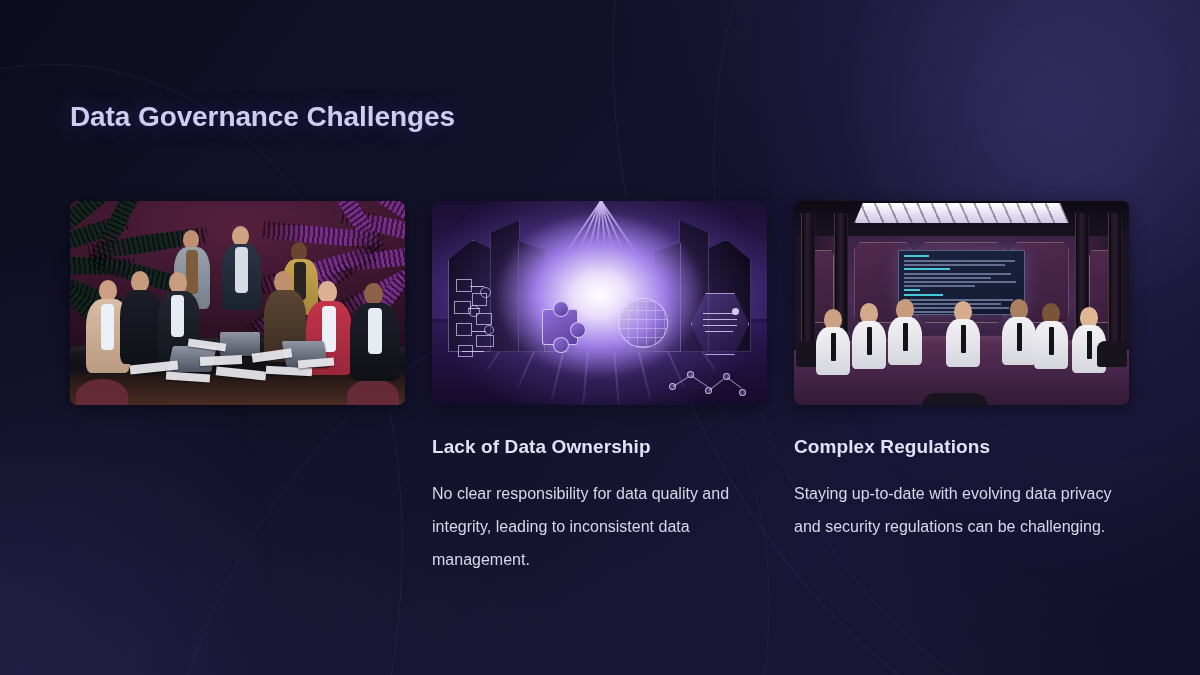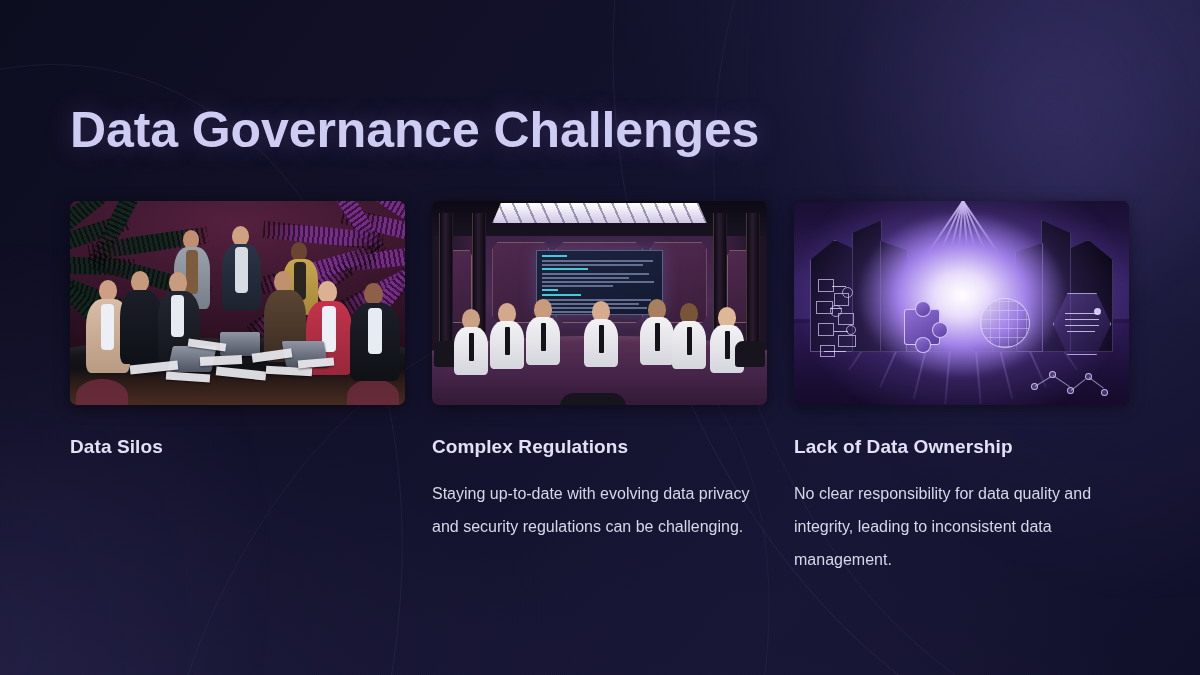--- a/index.html
+++ b/index.html
@@ -52,21 +52,21 @@
   .glow-tr {
     position:absolute; right:-160px; top:-200px;
     width:620px; height:620px; border-radius:50%;
     background:radial-gradient(closest-side, rgba(104,88,176,.20), rgba(104,88,176,0) 70%);
     filter:blur(8px);
   }
 
   
   #title {
     position:absolute; left:70px; top:101px;
-    font-size:50px; font-weight:bold;
+    font-size:28px; font-weight:bold;
     letter-spacing:-.1px;
     color:#cfccf3;
     text-shadow:0 0 26px rgba(150,130,230,.28);
     white-space:nowrap;
   }
 
   
   #cards { position:absolute; left:70px; top:201px; width:1060px; display:flex; gap:27px; }
   .card { width:335px; }
 
@@ -388,21 +388,112 @@
           <div class="paper" style="left:96px;top:172px;width:44px;height:8px;transform:rotate(4deg);"></div>
           <div class="paper" style="left:130px;top:155px;width:42px;height:9px;transform:rotate(-3deg);"></div>
           <div class="paper" style="left:146px;top:168px;width:50px;height:9px;transform:rotate(6deg);"></div>
           <div class="paper" style="left:182px;top:150px;width:40px;height:9px;transform:rotate(-8deg);"></div>
           <div class="paper" style="left:196px;top:166px;width:46px;height:8px;transform:rotate(3deg);"></div>
           <div class="paper" style="left:118px;top:140px;width:38px;height:8px;transform:rotate(8deg);"></div>
           <div class="paper" style="left:228px;top:158px;width:36px;height:8px;transform:rotate(-5deg);"></div>
         </div>
       </div>
 
-      <div class="card-title">Data Silos</div>
+    </div>
+
+    <div class="card">
+      <div class="thumb">
+        <div class="ly i2-bg"></div>
+        <div class="ly">
+            <div class="i2-sky"></div>
+          </div>
+        <div class="ly">
+            <div class="i2-floor"></div>
+          </div>
+
+        <div class="ly">
+          <div class="ray" style="transform:rotate(-34deg);"></div>
+          <div class="ray" style="transform:rotate(-24deg);"></div>
+          <div class="ray" style="transform:rotate(-14deg);"></div>
+          <div class="ray" style="transform:rotate(-5deg);"></div>
+          <div class="ray" style="transform:rotate(5deg);"></div>
+          <div class="ray" style="transform:rotate(14deg);"></div>
+          <div class="ray" style="transform:rotate(24deg);"></div>
+          <div class="ray" style="transform:rotate(34deg);"></div>
+        </div>
+
+        <div class="ly">
+          <div class="mono" style="left:16px;width:44px;height:112px;clip-path:polygon(0 18%,56% 0,100% 8%,100% 100%,0 100%);"></div>
+          <div class="mono dark" style="left:58px;width:30px;height:132px;clip-path:polygon(0 10%,100% 0,100% 100%,0 100%);"></div>
+          <div class="mono dark" style="left:86px;width:28px;height:118px;clip-path:polygon(0 6%,100% 14%,100% 100%,0 100%);"></div>
+          <div class="mono" style="left:112px;width:26px;height:96px;clip-path:polygon(0 14%,100% 24%,100% 100%,0 100%);"></div>
+          <div class="mono dark" style="left:136px;width:22px;height:78px;clip-path:polygon(0 20%,100% 30%,100% 100%,0 100%);"></div>
+        </div>
+
+        <div class="ly">
+          <div class="mono dark" style="right:16px;width:44px;height:112px;clip-path:polygon(0 8%,44% 0,100% 18%,100% 100%,0 100%);"></div>
+          <div class="mono dark" style="right:58px;width:30px;height:132px;clip-path:polygon(0 0,100% 10%,100% 100%,0 100%);"></div>
+          <div class="mono" style="right:86px;width:28px;height:116px;clip-path:polygon(0 14%,100% 6%,100% 100%,0 100%);"></div>
+          <div class="mono dark" style="right:112px;width:26px;height:94px;clip-path:polygon(0 24%,100% 14%,100% 100%,0 100%);"></div>
+          <div class="mono dark" style="right:136px;width:22px;height:76px;clip-path:polygon(0 30%,100% 20%,100% 100%,0 100%);"></div>
+        </div>
+
+        <div class="ly">
+            <div class="i2-vanish"></div>
+          </div>
+
+        <div class="ly">
+          <div class="wire" style="left:24px;top:78px;width:16px;height:13px;"></div>
+          <div class="wire" style="left:40px;top:92px;width:15px;height:13px;"></div>
+          <div class="wire" style="left:22px;top:100px;width:17px;height:13px;"></div>
+          <div class="wire" style="left:44px;top:112px;width:16px;height:12px;"></div>
+          <div class="wire" style="left:24px;top:122px;width:16px;height:13px;"></div>
+          <div class="wire" style="left:44px;top:134px;width:18px;height:12px;"></div>
+          <div class="wire" style="left:26px;top:144px;width:15px;height:12px;"></div>
+          <div class="wire" style="left:48px;top:86px;width:11px;height:11px;border-radius:50%;"></div>
+          <div class="wire" style="left:36px;top:104px;width:12px;height:12px;border-radius:50%;"></div>
+          <div class="wire" style="left:52px;top:124px;width:10px;height:10px;border-radius:50%;"></div>
+          <div class="hline" style="left:38px;top:85px;width:14px;"></div>
+          <div class="hline" style="left:36px;top:107px;width:12px;"></div>
+          <div class="hline" style="left:40px;top:130px;width:14px;"></div>
+          <div class="hline" style="left:30px;top:150px;width:22px;"></div>
+        </div>
+
+        <div class="puzzle" style="left:110px;top:108px;width:36px;height:36px;">
+          <div class="knob" style="left:10px;top:-9px;"></div>
+          <div class="knob" style="right:-9px;top:12px;"></div>
+          <div class="knob" style="left:10px;bottom:-9px;"></div>
+        </div>
+
+        <div class="sphere" style="left:186px;top:97px;width:50px;height:50px;"></div>
+
+        <div class="ly">
+          <div class="hexa" style="right:18px;top:92px;width:58px;height:62px;"></div>
+          <div class="hline" style="right:30px;top:112px;width:34px;"></div>
+          <div class="hline" style="right:30px;top:118px;width:34px;"></div>
+          <div class="hline" style="right:30px;top:124px;width:34px;"></div>
+          <div class="hline" style="right:34px;top:130px;width:28px;"></div>
+          <div class="wire" style="right:28px;top:107px;width:7px;height:7px;border-radius:50%;background:rgba(230,220,255,.9);"></div>
+        </div>
+
+        <div class="molecule" style="right:10px;bottom:4px;width:92px;height:36px;">
+          <div class="mnode" style="left:4px;top:18px;"></div>
+          <div class="mnode" style="left:22px;top:6px;"></div>
+          <div class="mnode" style="left:40px;top:22px;"></div>
+          <div class="mnode" style="left:58px;top:8px;"></div>
+          <div class="mnode" style="left:74px;top:24px;"></div>
+          <div class="medge" style="left:8px;top:21px;width:18px;transform:rotate(-32deg);"></div>
+          <div class="medge" style="left:26px;top:10px;width:20px;transform:rotate(34deg);"></div>
+          <div class="medge" style="left:44px;top:25px;width:18px;transform:rotate(-38deg);"></div>
+          <div class="medge" style="left:62px;top:12px;width:18px;transform:rotate(36deg);"></div>
+        </div>
+      </div>
+
+      <div class="card-title">Lack of Data Ownership</div>
+      <div class="card-body">No clear responsibility for data quality and integrity, leading to inconsistent data management.</div>
     </div>
 
     <div class="card">
       <div class="thumb">
         <div class="ly i3-bg"></div>
         <div class="ly">
             <div class="i3-wallL"></div>
             <div class="i3-wallR"></div>
           </div>
         <div class="ly">
@@ -490,106 +581,14 @@
           </div>
           <div class="seat" style="right:2px;top:140px;"></div>
           <div class="seat" style="left:48%;bottom:-14px;width:66px;height:26px;border-radius:14px 14px 3px 3px;transform:translateX(-50%);"></div>
         </div>
       </div>
 
       <div class="card-title">Complex Regulations</div>
       <div class="card-body">Staying up-to-date with evolving data privacy and security regulations can be challenging.</div>
     </div>
 
-    <div class="card">
-      <div class="thumb">
-        <div class="ly i2-bg"></div>
-        <div class="ly">
-            <div class="i2-sky"></div>
-          </div>
-        <div class="ly">
-            <div class="i2-floor"></div>
-          </div>
-
-        <div class="ly">
-          <div class="ray" style="transform:rotate(-34deg);"></div>
-          <div class="ray" style="transform:rotate(-24deg);"></div>
-          <div class="ray" style="transform:rotate(-14deg);"></div>
-          <div class="ray" style="transform:rotate(-5deg);"></div>
-          <div class="ray" style="transform:rotate(5deg);"></div>
-          <div class="ray" style="transform:rotate(14deg);"></div>
-          <div class="ray" style="transform:rotate(24deg);"></div>
-          <div class="ray" style="transform:rotate(34deg);"></div>
-        </div>
-
-        <div class="ly">
-          <div class="mono" style="left:16px;width:44px;height:112px;clip-path:polygon(0 18%,56% 0,100% 8%,100% 100%,0 100%);"></div>
-          <div class="mono dark" style="left:58px;width:30px;height:132px;clip-path:polygon(0 10%,100% 0,100% 100%,0 100%);"></div>
-          <div class="mono dark" style="left:86px;width:28px;height:118px;clip-path:polygon(0 6%,100% 14%,100% 100%,0 100%);"></div>
-          <div class="mono" style="left:112px;width:26px;height:96px;clip-path:polygon(0 14%,100% 24%,100% 100%,0 100%);"></div>
-          <div class="mono dark" style="left:136px;width:22px;height:78px;clip-path:polygon(0 20%,100% 30%,100% 100%,0 100%);"></div>
-        </div>
-
-        <div class="ly">
-          <div class="mono dark" style="right:16px;width:44px;height:112px;clip-path:polygon(0 8%,44% 0,100% 18%,100% 100%,0 100%);"></div>
-          <div class="mono dark" style="right:58px;width:30px;height:132px;clip-path:polygon(0 0,100% 10%,100% 100%,0 100%);"></div>
-          <div class="mono" style="right:86px;width:28px;height:116px;clip-path:polygon(0 14%,100% 6%,100% 100%,0 100%);"></div>
-          <div class="mono dark" style="right:112px;width:26px;height:94px;clip-path:polygon(0 24%,100% 14%,100% 100%,0 100%);"></div>
-          <div class="mono dark" style="right:136px;width:22px;height:76px;clip-path:polygon(0 30%,100% 20%,100% 100%,0 100%);"></div>
-        </div>
-
-        <div class="ly">
-            <div class="i2-vanish"></div>
-          </div>
-
-        <div class="ly">
-          <div class="wire" style="left:24px;top:78px;width:16px;height:13px;"></div>
-          <div class="wire" style="left:40px;top:92px;width:15px;height:13px;"></div>
-          <div class="wire" style="left:22px;top:100px;width:17px;height:13px;"></div>
-          <div class="wire" style="left:44px;top:112px;width:16px;height:12px;"></div>
-          <div class="wire" style="left:24px;top:122px;width:16px;height:13px;"></div>
-          <div class="wire" style="left:44px;top:134px;width:18px;height:12px;"></div>
-          <div class="wire" style="left:26px;top:144px;width:15px;height:12px;"></div>
-          <div class="wire" style="left:48px;top:86px;width:11px;height:11px;border-radius:50%;"></div>
-          <div class="wire" style="left:36px;top:104px;width:12px;height:12px;border-radius:50%;"></div>
-          <div class="wire" style="left:52px;top:124px;width:10px;height:10px;border-radius:50%;"></div>
-          <div class="hline" style="left:38px;top:85px;width:14px;"></div>
-          <div class="hline" style="left:36px;top:107px;width:12px;"></div>
-          <div class="hline" style="left:40px;top:130px;width:14px;"></div>
-          <div class="hline" style="left:30px;top:150px;width:22px;"></div>
-        </div>
-
-        <div class="puzzle" style="left:110px;top:108px;width:36px;height:36px;">
-          <div class="knob" style="left:10px;top:-9px;"></div>
-          <div class="knob" style="right:-9px;top:12px;"></div>
-          <div class="knob" style="left:10px;bottom:-9px;"></div>
-        </div>
-
-        <div class="sphere" style="left:186px;top:97px;width:50px;height:50px;"></div>
-
-        <div class="ly">
-          <div class="hexa" style="right:18px;top:92px;width:58px;height:62px;"></div>
-          <div class="hline" style="right:30px;top:112px;width:34px;"></div>
-          <div class="hline" style="right:30px;top:118px;width:34px;"></div>
-          <div class="hline" style="right:30px;top:124px;width:34px;"></div>
-          <div class="hline" style="right:34px;top:130px;width:28px;"></div>
-          <div class="wire" style="right:28px;top:107px;width:7px;height:7px;border-radius:50%;background:rgba(230,220,255,.9);"></div>
-        </div>
-
-        <div class="molecule" style="right:10px;bottom:4px;width:92px;height:36px;">
-          <div class="mnode" style="left:4px;top:18px;"></div>
-          <div class="mnode" style="left:22px;top:6px;"></div>
-          <div class="mnode" style="left:40px;top:22px;"></div>
-          <div class="mnode" style="left:58px;top:8px;"></div>
-          <div class="mnode" style="left:74px;top:24px;"></div>
-          <div class="medge" style="left:8px;top:21px;width:18px;transform:rotate(-32deg);"></div>
-          <div class="medge" style="left:26px;top:10px;width:20px;transform:rotate(34deg);"></div>
-          <div class="medge" style="left:44px;top:25px;width:18px;transform:rotate(-38deg);"></div>
-          <div class="medge" style="left:62px;top:12px;width:18px;transform:rotate(36deg);"></div>
-        </div>
-      </div>
-
-      <div class="card-title">Lack of Data Ownership</div>
-      <div class="card-body">No clear responsibility for data quality and integrity, leading to inconsistent data management.</div>
-    </div>
-
   </div>
 </div>
 
 </body></html>

